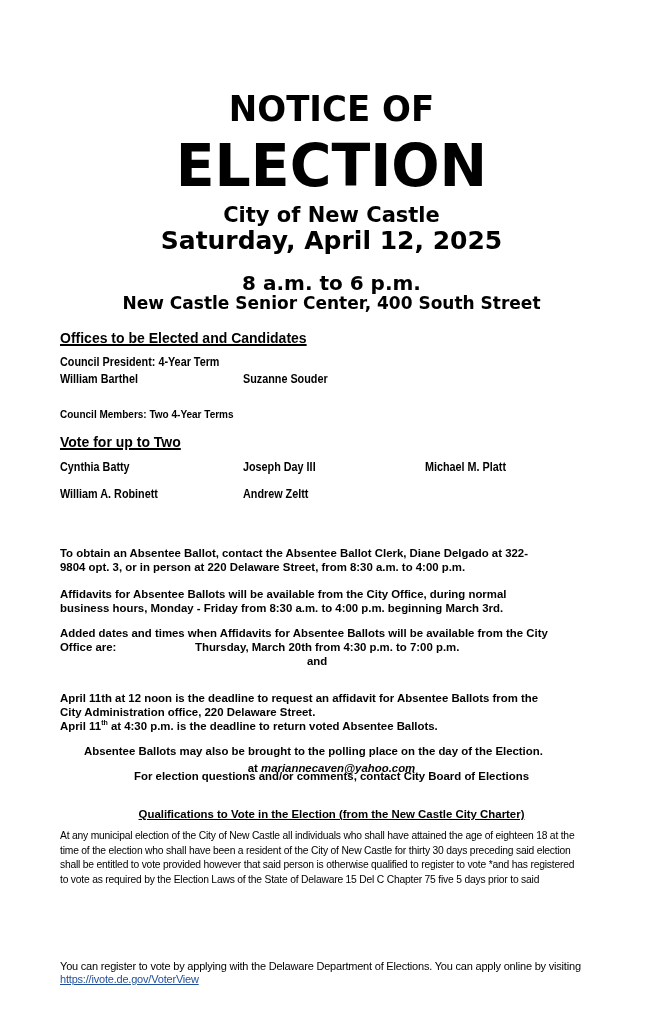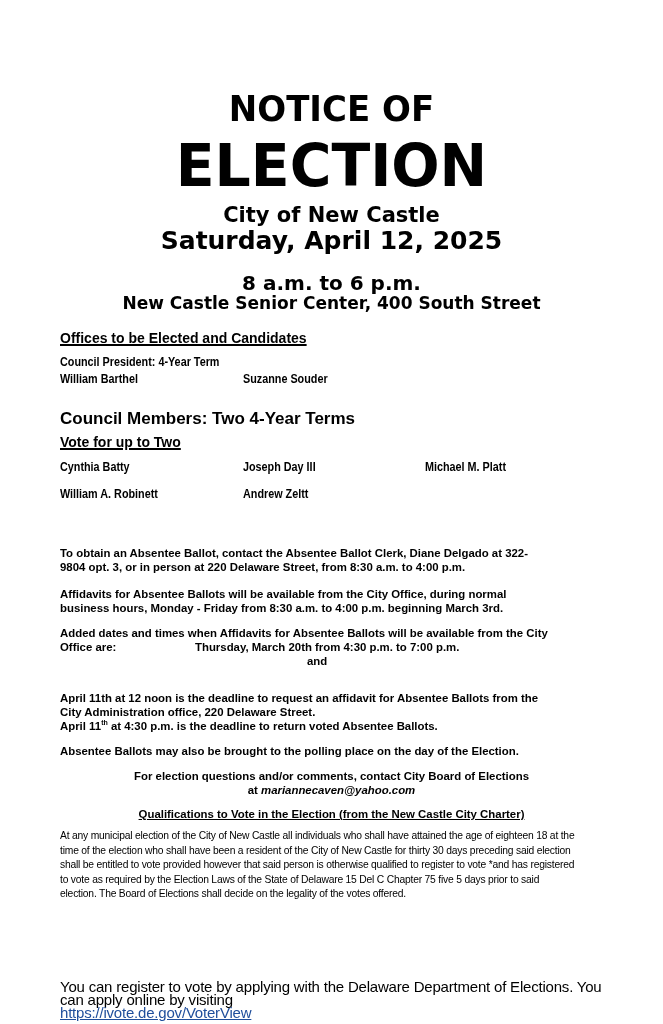--- a/index.html
+++ b/index.html
@@ -31,21 +31,21 @@
 <div class="abs center heavy sub1">City of New Castle</div>
 <div class="abs center heavy sub2">Saturday, April 12, 2025</div>
 <div class="abs center heavy sub3">8 a.m. to 6 p.m.</div>
 <div class="abs center heavy sub4">New Castle Senior Center, 400 South Street</div>
 
 <div class="abs secthead" style="left:60px; top:330px;">Offices to be Elected and Candidates</div>
 <div class="abs lbl-c" style="left:60px; top:355px;">Council President: 4-Year Term</div>
 <div class="abs lbl-c" style="left:60px; top:372px;">William Barthel</div>
 <div class="abs lbl-c" style="left:243px; top:372px;">Suzanne Souder</div>
 
-<div class="abs lbl" style="left:60px; top:409px; font-size:17px;">Council Members: Two 4-Year Terms</div>
+<div class="abs lbl" style="left:60px; top:409px; font-size:10px;">Council Members: Two 4-Year Terms</div>
 <div class="abs secthead" style="left:60px; top:434px;">Vote for up to Two</div>
 <div class="abs lbl-c" style="left:60px; top:460px;">Cynthia Batty</div>
 <div class="abs lbl-c" style="left:243px; top:460px;">Joseph Day III</div>
 <div class="abs lbl-c" style="left:425px; top:460px;">Michael M. Platt</div>
 <div class="abs lbl-c" style="left:60px; top:487px;">William A. Robinett</div>
 <div class="abs lbl-c" style="left:243px; top:487px;">Andrew Zeltt</div>
 
 <div class="abs p" style="top:546px;">
   <div>To obtain an Absentee Ballot, contact the Absentee Ballot Clerk, Diane Delgado at 322-</div>
   <div>9804 opt. 3, or in person at 220 Delaware Street, from 8:30 a.m. to 4:00 p.m.</div>
@@ -68,32 +68,31 @@
 <div class="abs p" style="top:691px;">
   <div>
     <span>April 11th at 12 noon is the deadline to </span><span class="u">request</span><span> an affidavit for Absentee Ballots from the</span>
   </div>
   <div>City Administration office, 220 Delaware Street.</div>
   <div>
     <span>April 11</span><sup>th</sup><span> at 4:30 p.m. is the deadline to </span><span class="u">return</span><span> voted Absentee Ballots.</span>
   </div>
 </div>
 
-<div class="abs p" style="top:744px;">Absentee Ballots may also be brought to the polling place on the day of the Election.</div>
+<div class="abs p" style="top:744px;margin-left:24px;">Absentee Ballots may also be brought to the polling place on the day of the Election.</div>
 
 <div class="abs center p-c" style="top:769px;">For election questions and/or comments, contact City Board of Elections</div>
-<div class="abs center p-c" style="top:783px;">
+<div class="abs center p-c" style="top:761px;">
   <span>at </span><a class="u" style="color:#000; font-style:italic;">mariannecaven@yahoo.com</a>
 </div>
 
 <div class="abs center" style="top:808px; font-weight:bold; font-size:11.4px; text-decoration:underline;">Qualifications to Vote in the Election (from the New Castle City Charter)</div>
 <div class="abs small" style="top:829px;">
   <div>At any municipal election of the City of New Castle all individuals who shall have attained the age of eighteen 18 at the</div>
   <div>time of the election who shall have been a resident of the City of New Castle for thirty 30 days preceding said election</div>
   <div>shall be entitled to vote provided however that said person is otherwise qualified to register to vote *and has registered</div>
   <div><span>to vote as required by the Election Laws of the State of Delaware 15 Del C Chapter 75 five </span><span class="u">5 days prior to said</span></div>
-  <div><span class="u">election.</span><span> The Board of Elections shall decide on the legality of the votes offered.</span></div>
 </div>
 
-<div class="abs small" style="top:980px; font-size:15px; line-height:13px;">
+<div class="abs small" style="top:960px; font-size:11px; line-height:13px;">
   <div>You can register to vote by applying with the Delaware Department of Elections. You can apply online by visiting</div>
   <a class="link">https://ivote.de.gov/VoterView</a>
 </div>
 
 </body></html>

